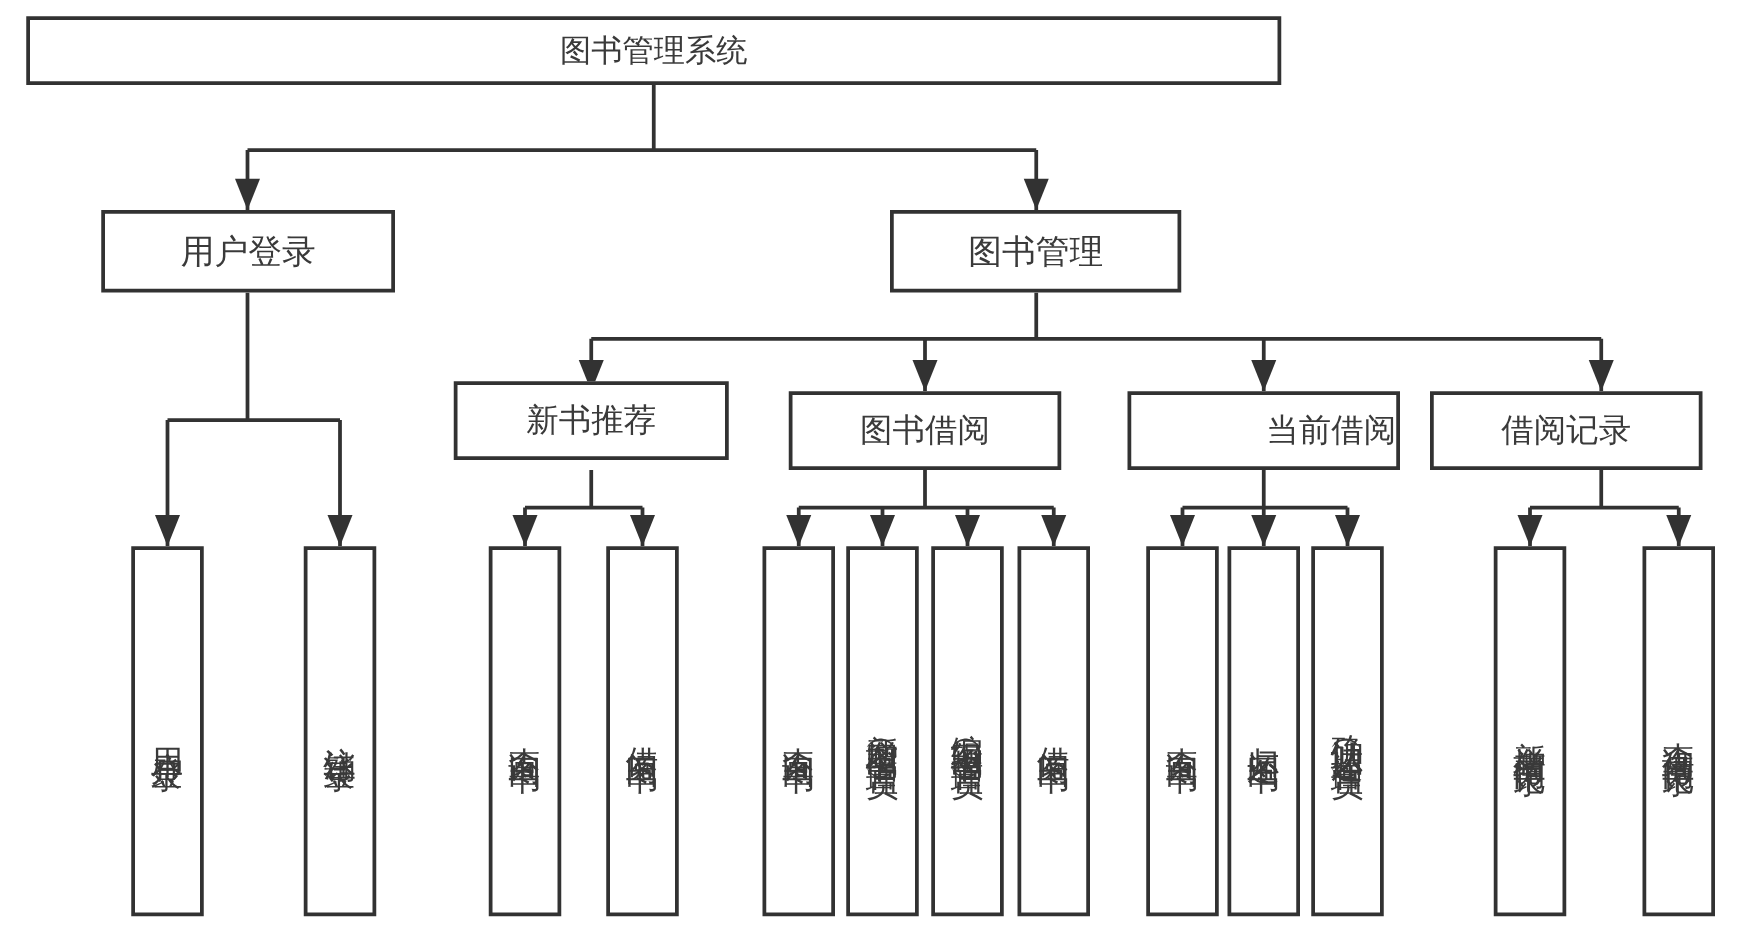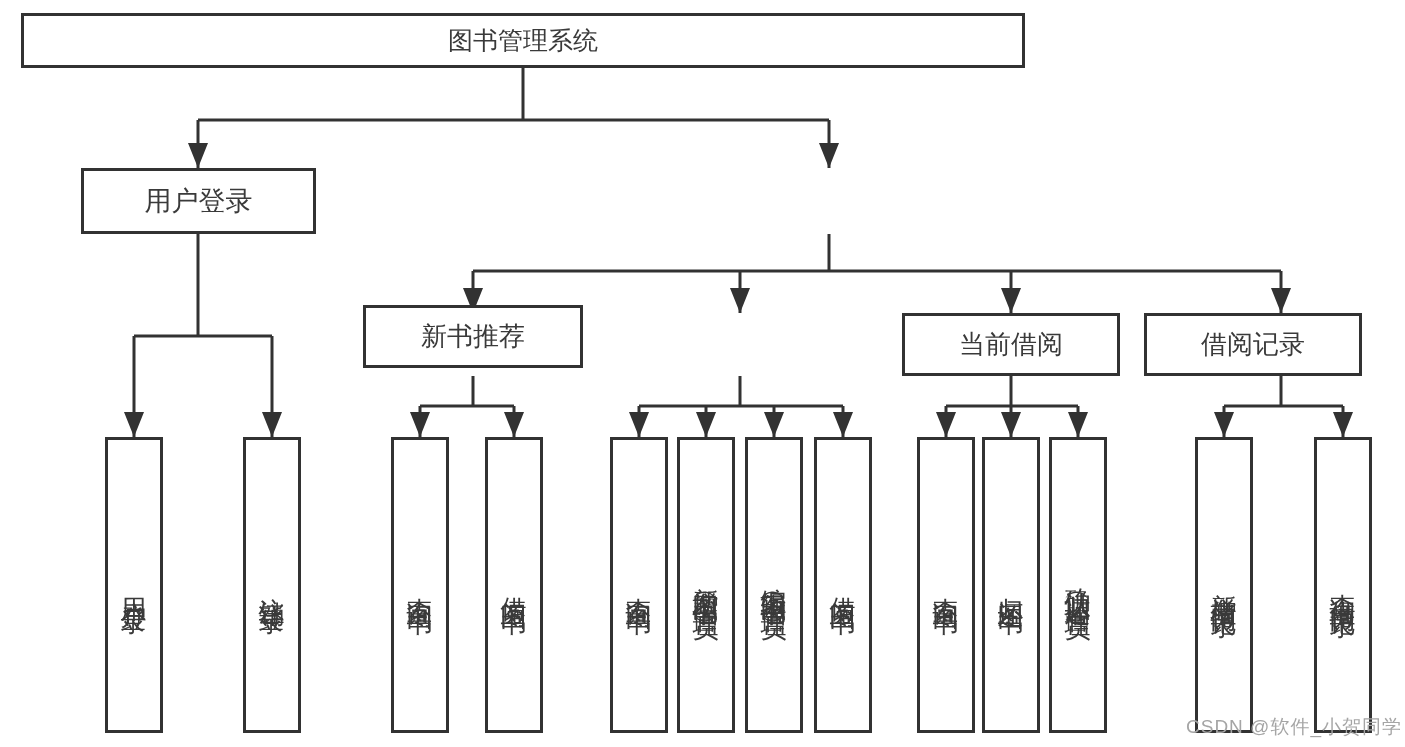--- a/index.html
+++ b/index.html
@@ -98,25 +98,31 @@
     </g>
   </svg>
 
   <div class="box root" style="left:21px; top:13px; width:1004px; height:55px;">
     <span>图书管理系统</span>
   </div>
 
   <div class="box lvl2" style="left:81px; top:168px; width:235px; height:66px;">
     <span>用户登录</span>
   </div>
+  <div class="box lvl2" style="left:712px; top:168px; width:233px; height:66px;">
+    <span>图书管理</span>
+  </div>
 
   <div class="box lvl3" style="left:363px; top:305px; width:220px; height:63px;">
     <span>新书推荐</span>
   </div>
-  <div class="box lvl3" style="left:902px; top:313px; width:218px; height:63px;">
+  <div class="box lvl3" style="left:631px; top:313px; width:218px; height:63px;">
+    <span>图书借阅</span>
+  </div>
+  <div class="box lvl3" style="left:902px; top:313px; width:218px; height:63px;justify-content:flex-end;">
     <span>当前借阅</span>
   </div>
   <div class="box lvl3" style="left:1144px; top:313px; width:218px; height:63px;">
     <span>借阅记录</span>
   </div>
 
   <div class="box leaf" style="left:105px; top:437px; width:58px; height:296px;">
     <span>用户登录</span>
   </div>
   <div class="box leaf" style="left:243px; top:437px; width:58px; height:296px;">
@@ -149,15 +155,14 @@
   <div class="box leaf" style="left:1049px; top:437px; width:58px; height:296px;">
     <span>确认归还（管理员）</span>
   </div>
   <div class="box leaf" style="left:1195px; top:437px; width:58px; height:296px;">
     <span>新增借阅记录</span>
   </div>
   <div class="box leaf" style="left:1314px; top:437px; width:58px; height:296px;">
     <span>查询借阅记录</span>
   </div>
 
-  <div class="watermark">CSDN @软件_小贺同学</div>
 
 </div>
 
 </body></html>

